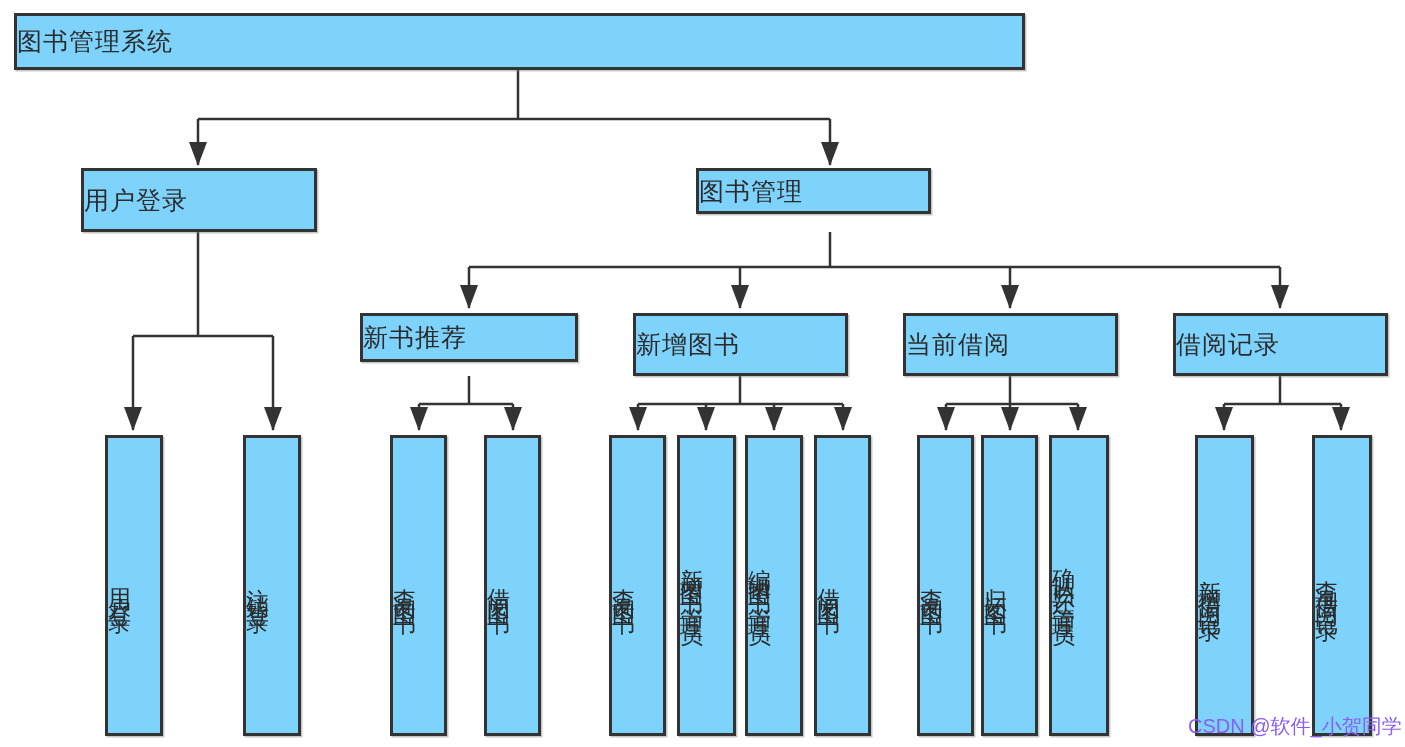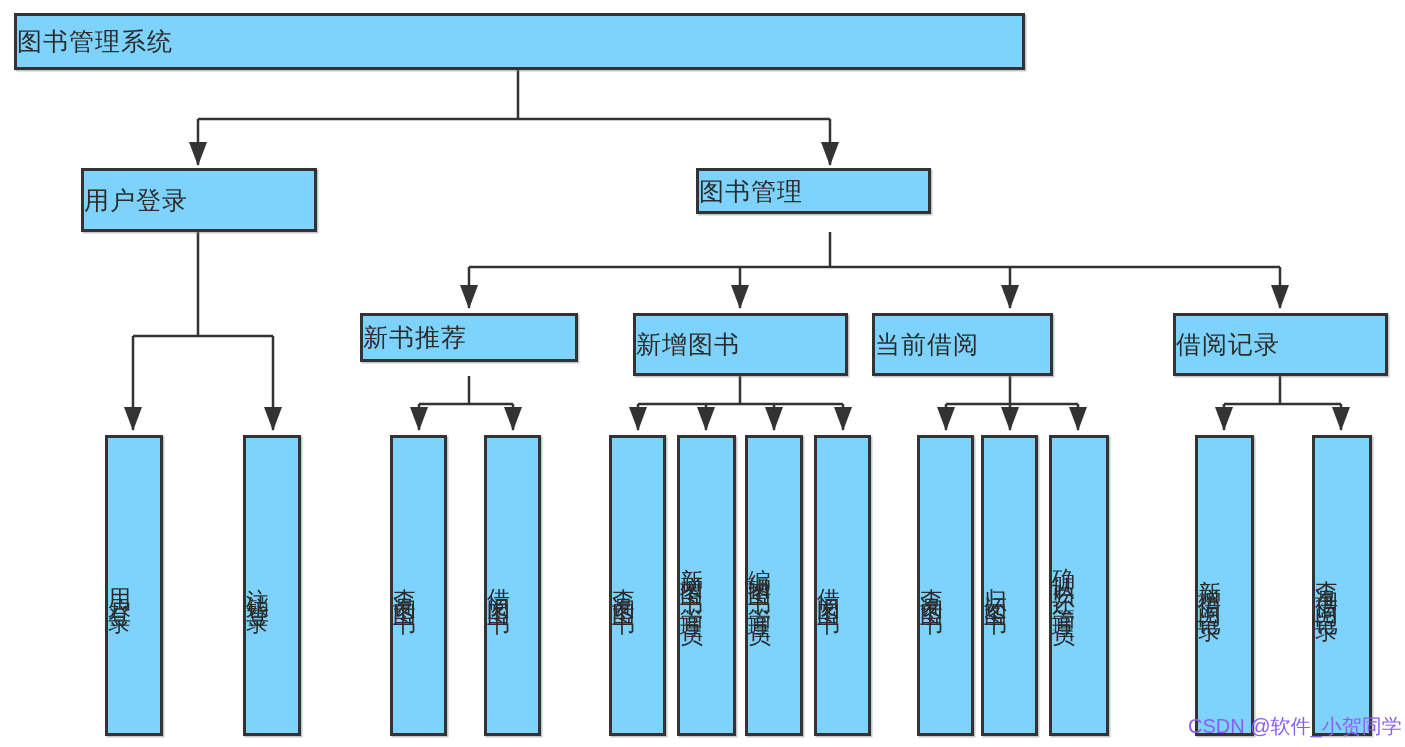--- a/index.html
+++ b/index.html
@@ -117,21 +117,21 @@
   <div class="node h" style="left:696px; top:168px; width:235px; height:46px;">
     <span>图书管理</span>
   </div>
 
   <div class="node h" style="left:360px; top:313px; width:218px; height:49px;">
     <span>新书推荐</span>
   </div>
   <div class="node h" style="left:633px; top:313px; width:215px; height:63px;">
     <span>新增图书</span>
   </div>
-  <div class="node h" style="left:872px; top:313px; width:181px; height:63px;">
+  <div class="node h" style="left:903px; top:313px; width:215px; height:63px;">
     <span>当前借阅</span>
   </div>
   <div class="node h" style="left:1173px; top:313px; width:215px; height:63px;">
     <span>借阅记录</span>
   </div>
 
   <div class="node v" style="left:105px; top:435px; width:58px; height:301px;">
     <span>用户登录</span>
   </div>
   <div class="node v" style="left:243px; top:435px; width:58px; height:301px;">

